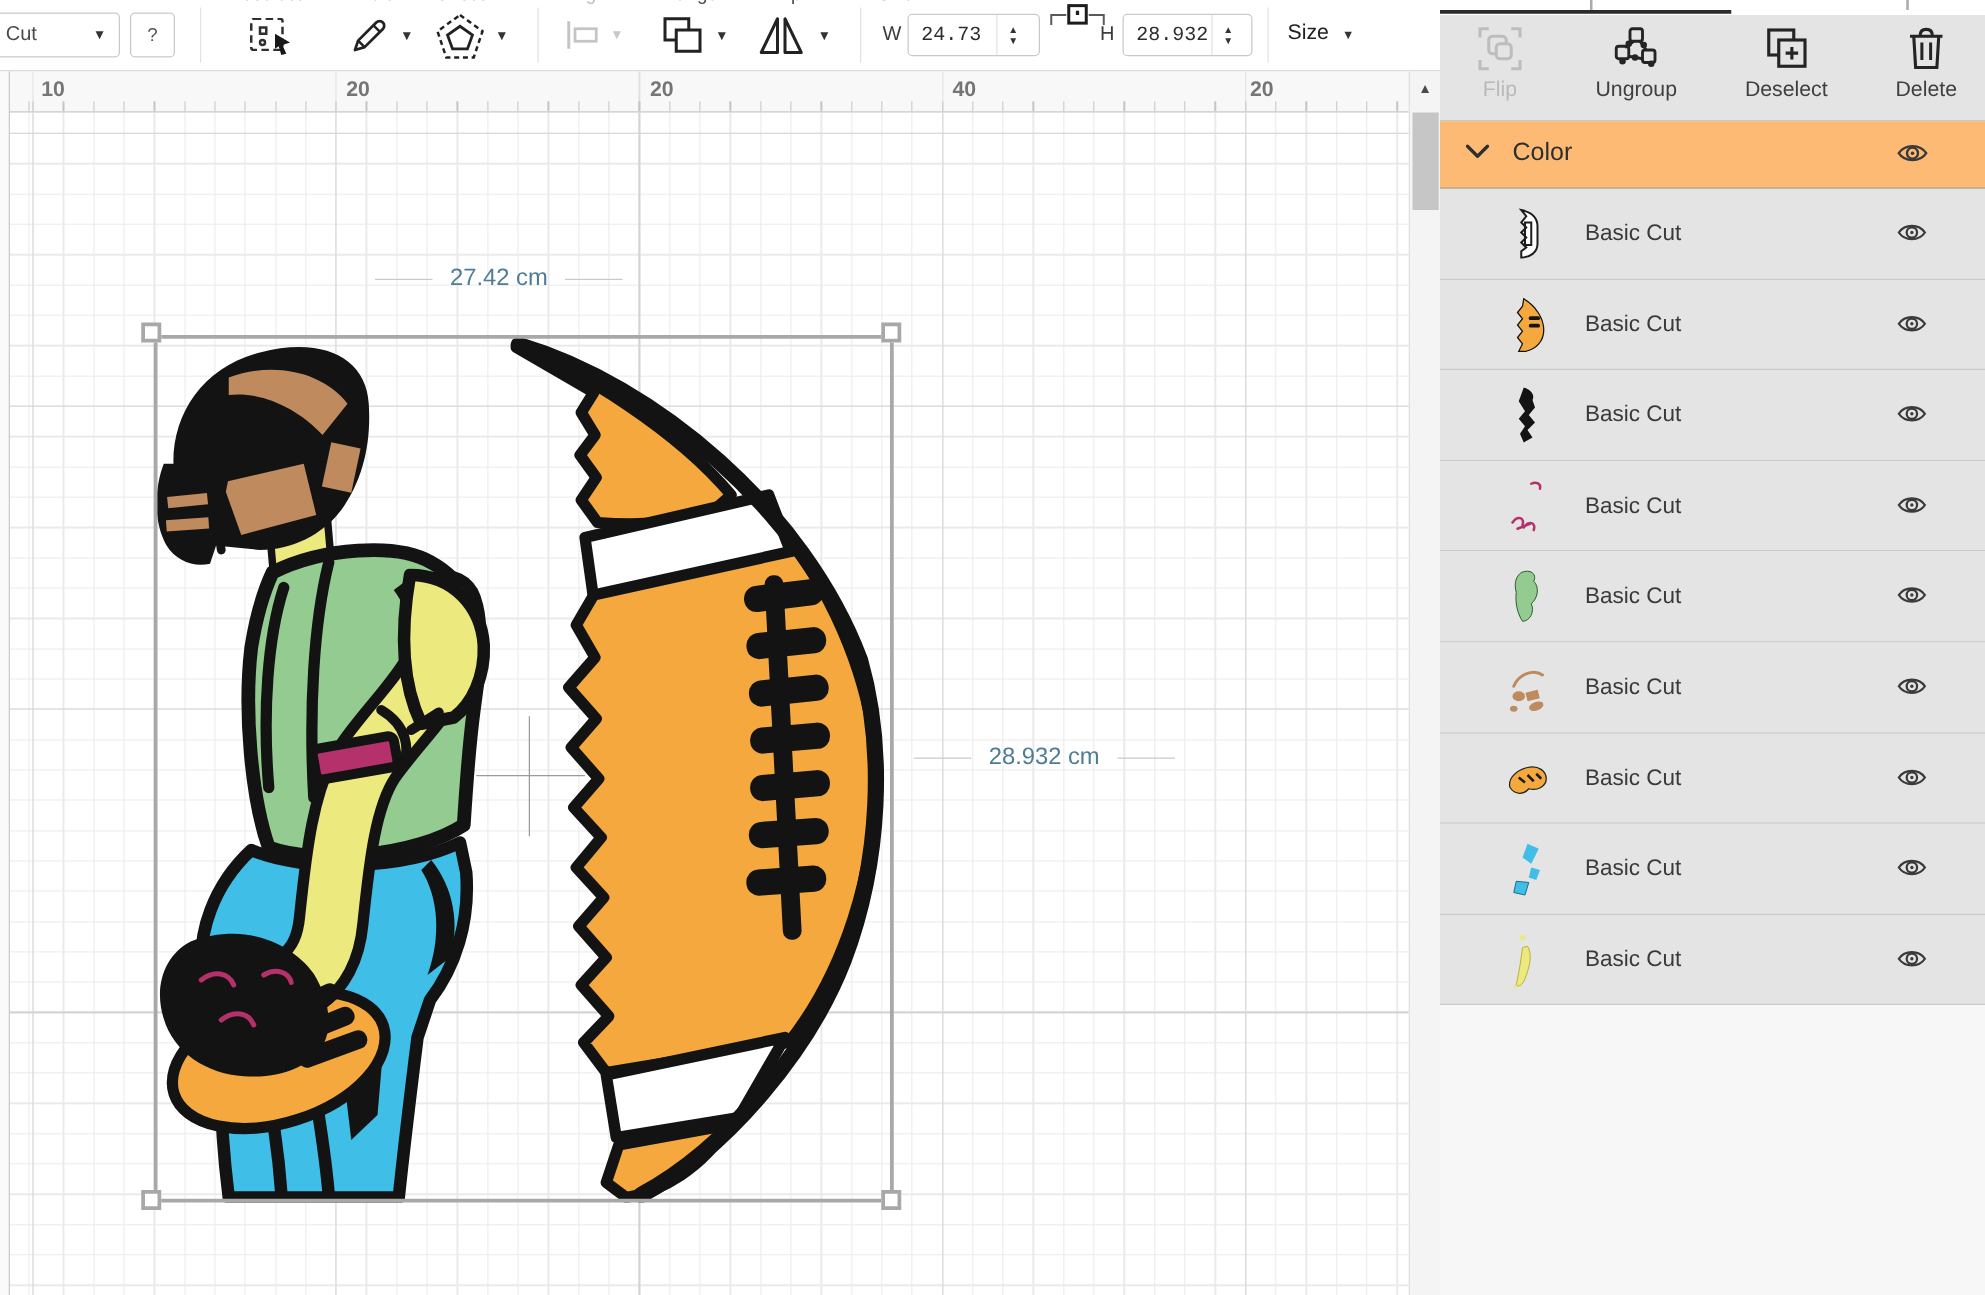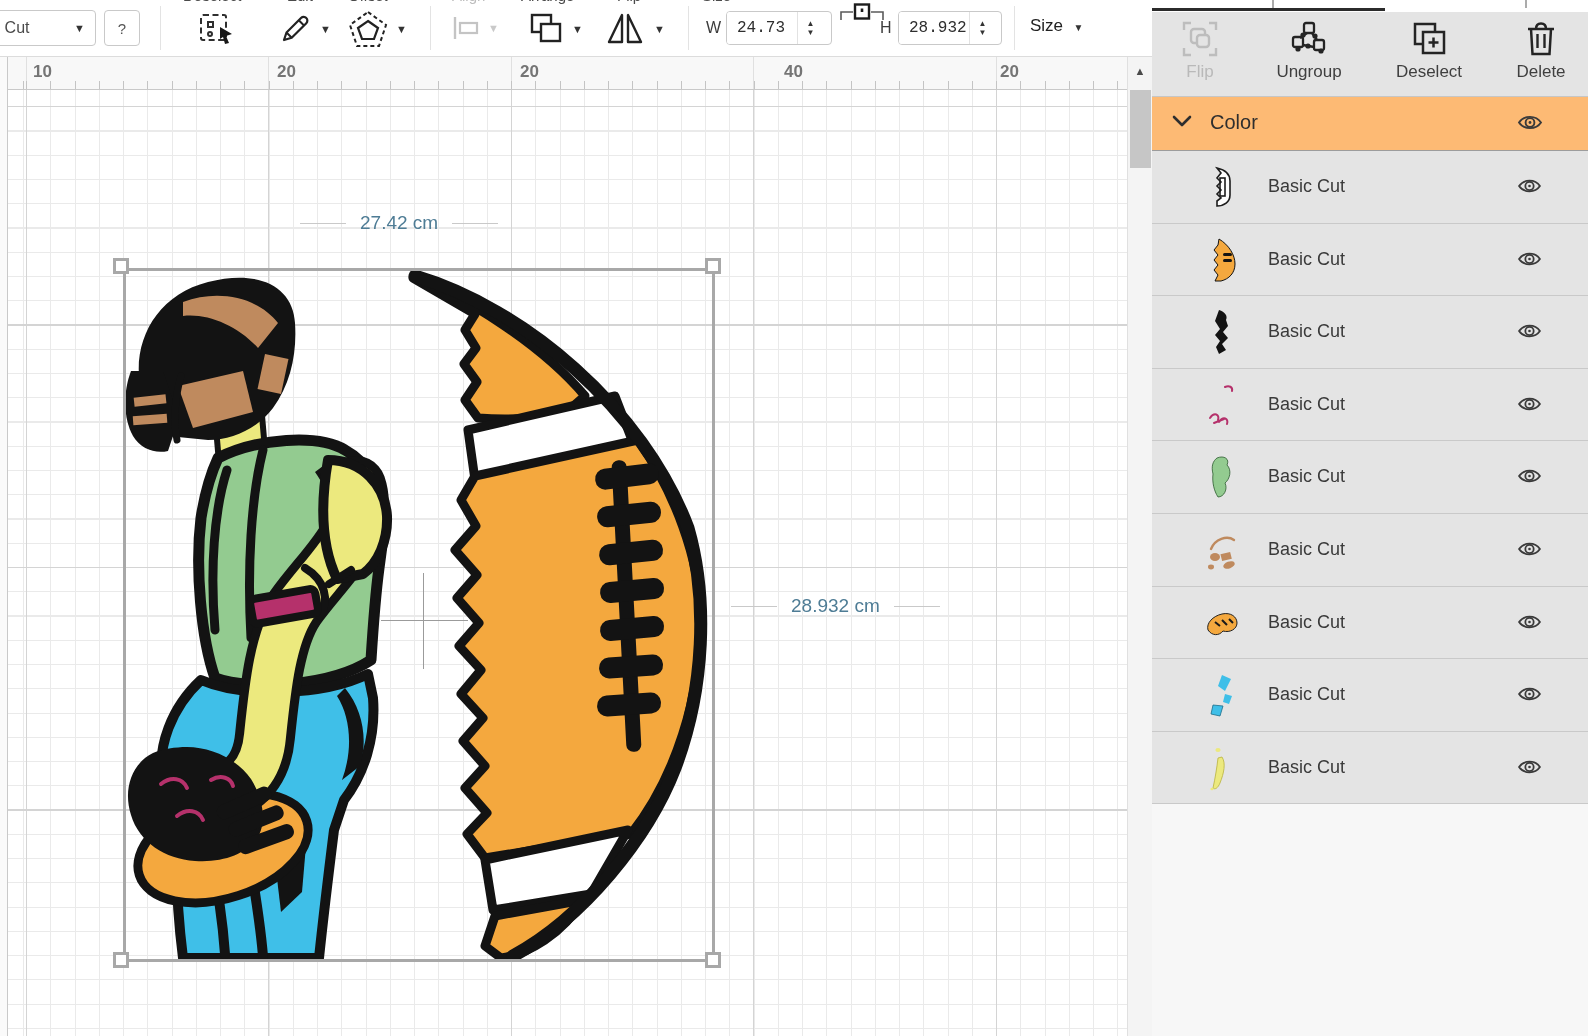--- a/index.html
+++ b/index.html
@@ -196,21 +196,21 @@
     <span style="font-size:17px;color:#222;">Size</span>
     <span class="caret" style="font-size:10px;margin-left:6px;">▼</span>
   </div>
 </div>
 
 <div id="left-strip"></div>
 <div id="ruler">
   <span class="num" style="left:25px">10</span>
   <span class="num" style="left:269px">20</span>
   <span class="num" style="left:512px">20</span>
-  <span class="num" style="left:776px">40</span>
+  <span class="num" style="left:754px">40</span>
   <span class="num" style="left:992px">20</span>
   <div class="ticks"></div>
 </div>
 
 <div id="canvas">
 
   <svg class="abs" style="left:115px;top:178px;" width="592" height="694" viewBox="0 0 592 694">
 
     <g>
       <path class="fO sK" stroke-width="9" stroke-linejoin="round" d="M290 10 C340 26 420 78 462 128 L446 142 C415 152 380 152 355 150 L342 132 L354 114 L341 96 L353 80 L342 62 L352 46 Z"></path>

